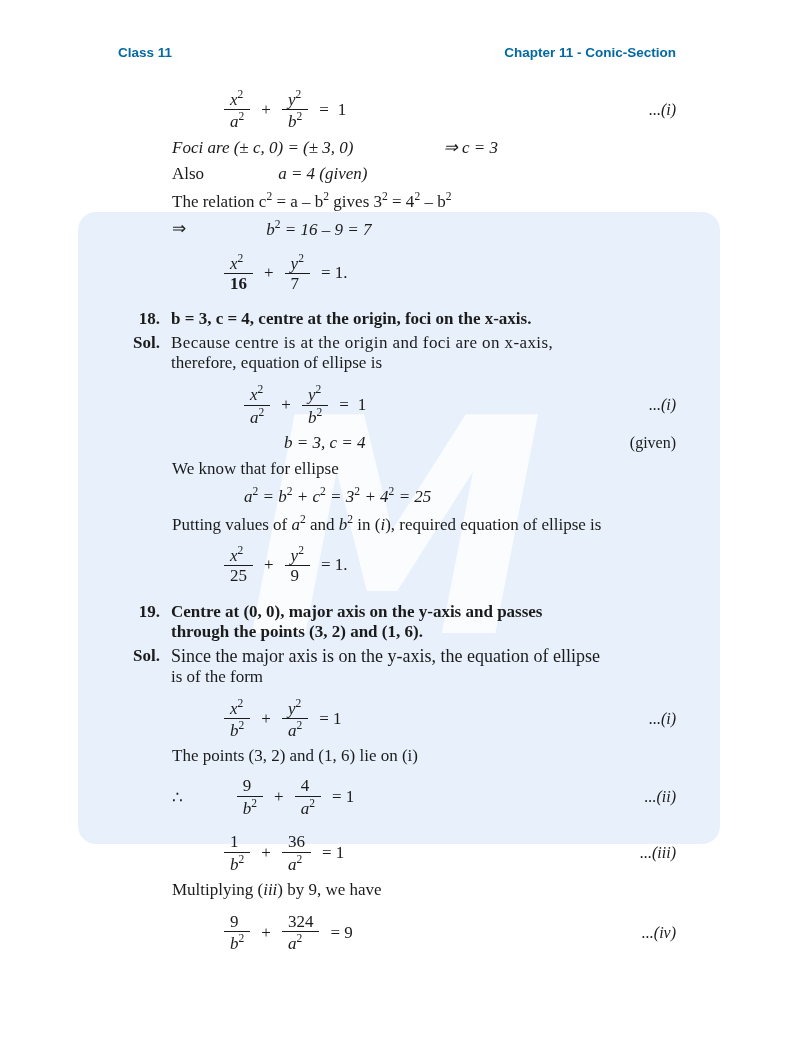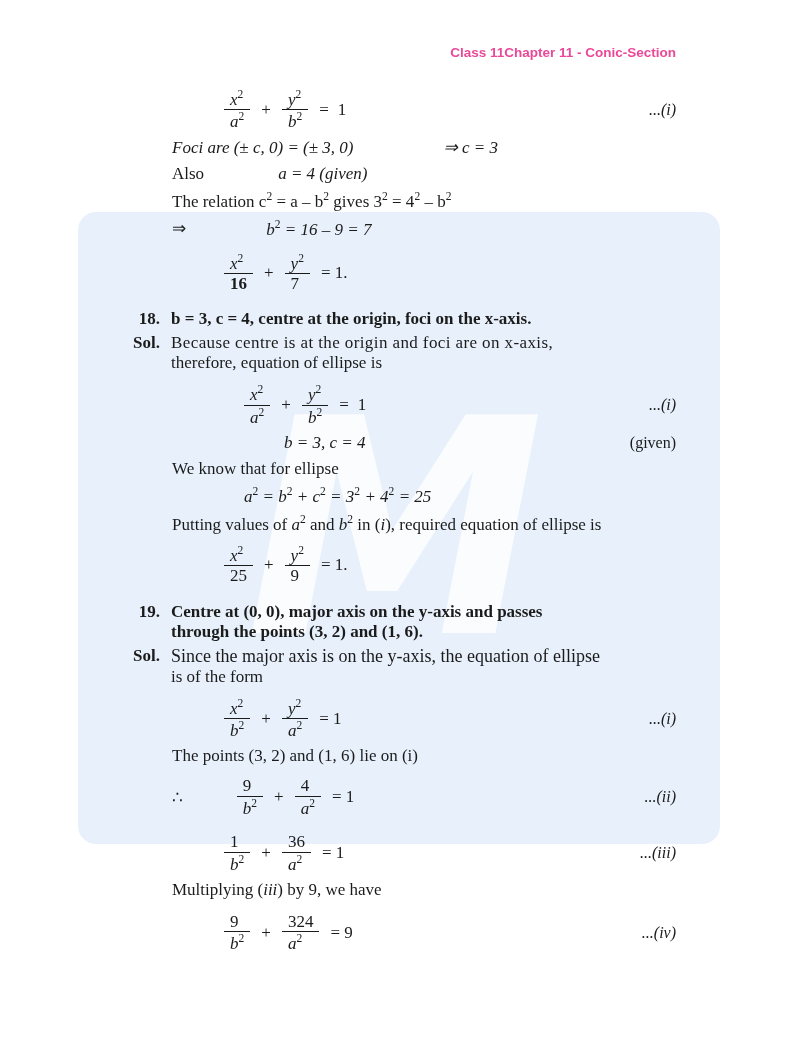--- a/index.html
+++ b/index.html
@@ -43,28 +43,28 @@
     text-align: center;
     user-select: none;
   }
   .content {
     position: relative;
     z-index: 3;
   }
   .header {
     position: absolute;
     top: 45px;
-    left: 124px;
+    left: 118px;
     right: 124px;
     font-family: "Liberation Sans", sans-serif;
     font-size: 13.5px;
     font-weight: bold;
-    color: #ec4899;
+    color: #0369a1;
     display: flex;
-    justify-content: flex-end;
+    justify-content: space-between;
   }
   .body {
     position: absolute;
     top: 88px;
     left: 124px;
     width: 552px;
   }
   .row {
     position: relative;
     margin-bottom: 6px;

